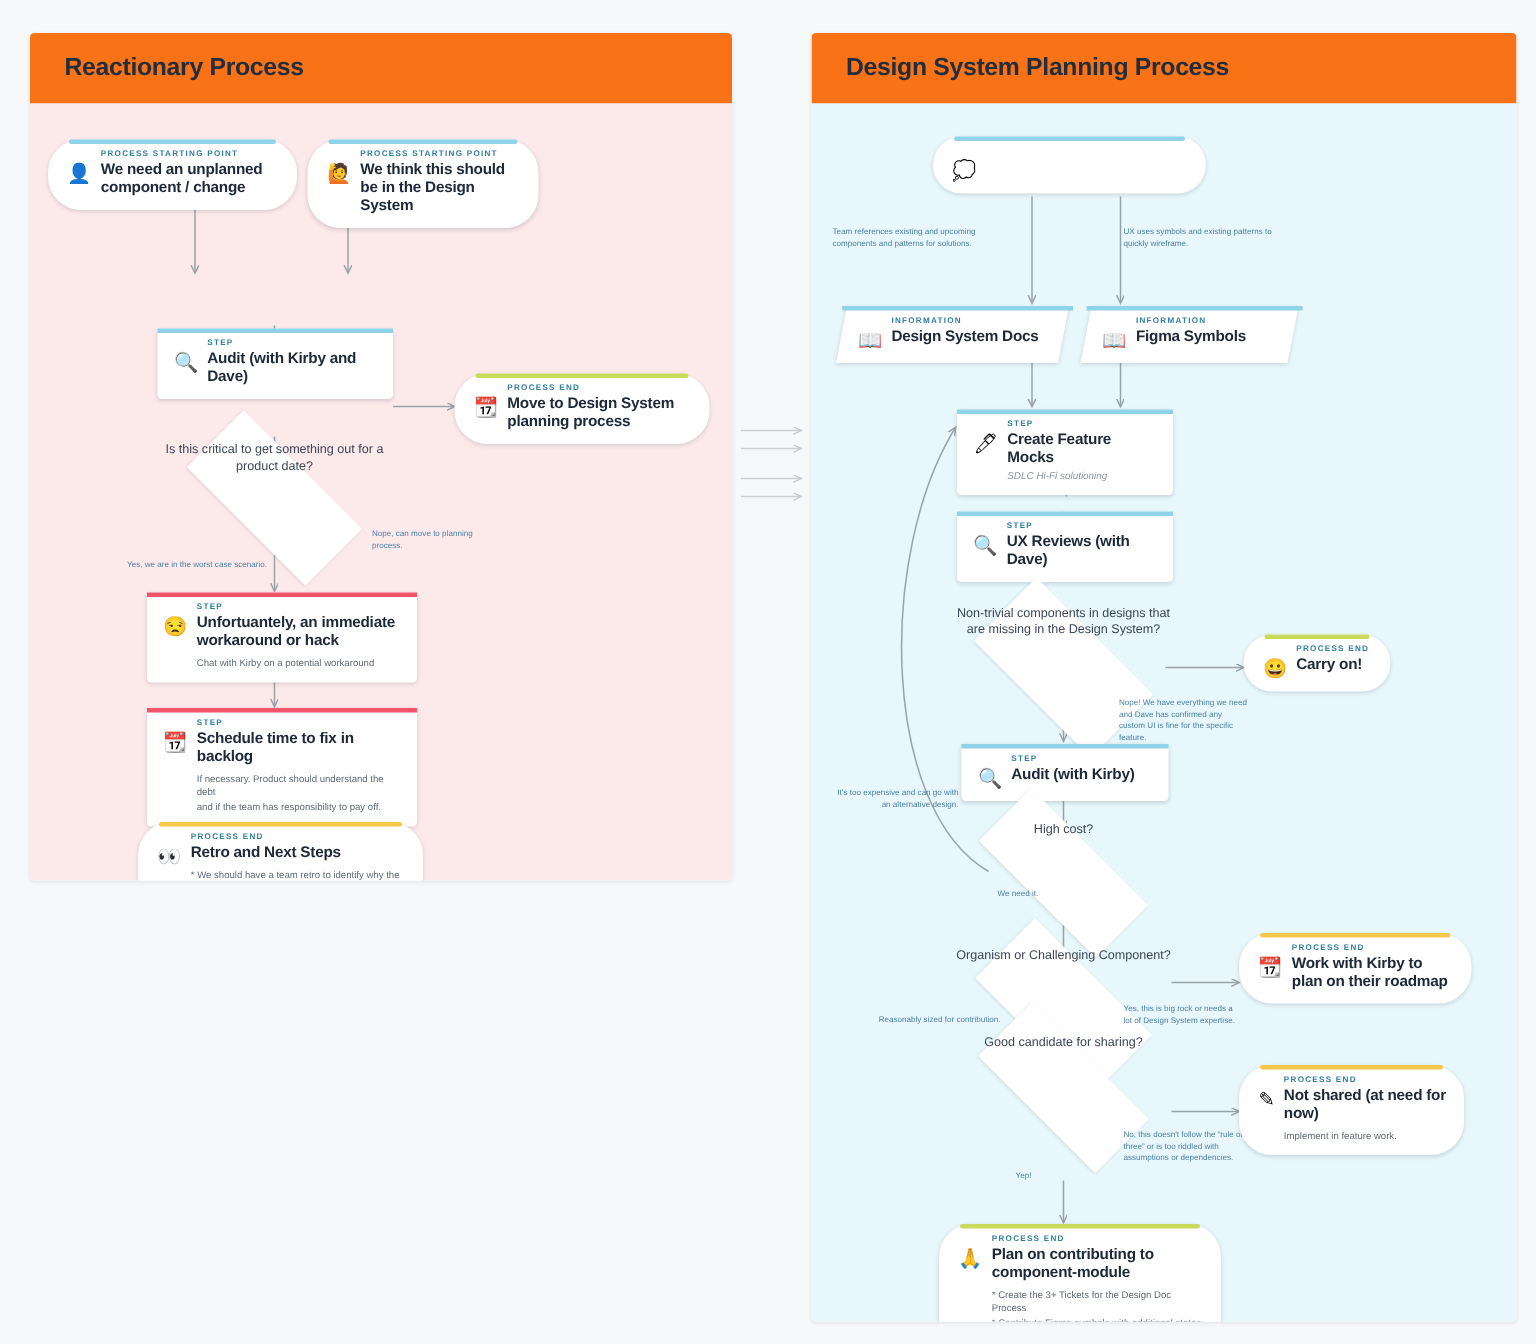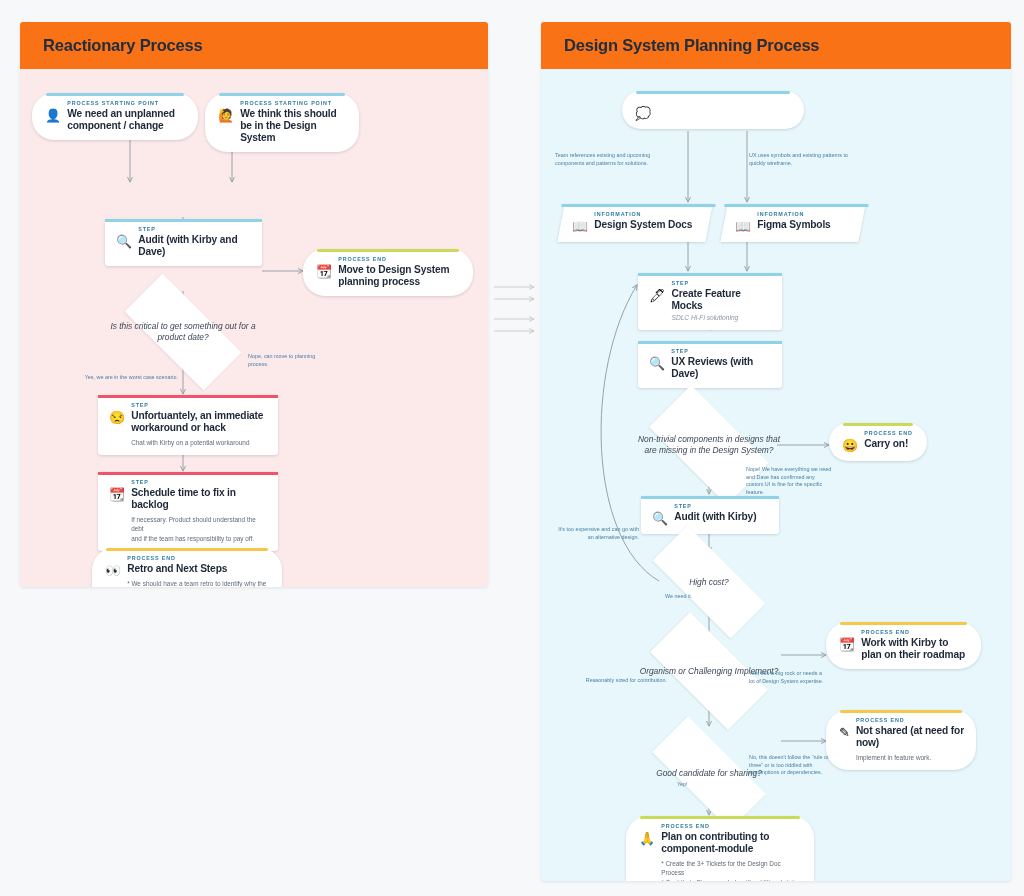--- a/index.html
+++ b/index.html
@@ -37,21 +37,21 @@
   .subtitle { font-size: 6.6px; color:#8b949e; font-style: italic; line-height:9px; margin-top:1.5px;}
   .desc { font-size: 6.4px; color:#5f6b77; line-height:9.4px; margin-top:4px; }
   .desc div { white-space: pre-wrap; }
 
   
   .node.para { border-radius:0; transform: skewX(-11deg); }
   .node.para .node-inner, .node.para .accent { transform: skewX(11deg); }
   .node.para .accent { width: 104%; left:-2%; }
 
   
-  .diamond { position:absolute; display:flex; align-items:center; justify-content:center;font-style:italic; }
+  .diamond { position:absolute; display:flex; justify-content:center; }
   .diamond .shape { position:absolute; inset:0; background:#fff; transform: rotate(45deg) scale(.707);
                     box-shadow: 0 1px 3px rgba(30,40,60,.13); }
   .diamond .dtext { position:relative; font-size:8.4px; color:#3c4757; line-height:11px; text-align:center; padding:0 6px;}
 
   
   .elabel { position:absolute; font-size:5.4px; color:#4a7fa5; line-height:7.6px; }
   .elabel.r { text-align:right; }
 
   svg.wires { position:absolute; left:0; top:0; width:100%; height:100%; pointer-events:none; }
   svg.linkers { position:absolute; left:488px; top:22px; width:56px; height:859px; }
@@ -323,38 +323,38 @@
       <div class="diamond" style="left:90px; top:478px; width:156px; height:70px;">
         <div class="shape"></div>
         <div class="dtext">High cost?</div>
       </div>
 
       <div class="elabel r" style="left:12px; top:457px; width:86px;">It's too expensive and can go with an alternative design.</div>
       <div class="elabel" style="left:124px; top:524px; width:60px;">We need it.</div>
 
       <div class="diamond" style="left:90px; top:562px; width:156px; height:80px;">
         <div class="shape"></div>
-        <div class="dtext">Organism or Challenging Implement?</div>
+        <div class="dtext">Organism or Challenging Component?</div>
       </div>
 
       <div class="elabel" style="left:208px; top:601px; width:78px;">Yes, this is big rock or needs a lot of Design System expertise.</div>
       <div class="elabel r" style="left:36px; top:608px; width:90px;">Reasonably sized for contribution.</div>
 
       <div class="node rounded" style="left:285px; top:553px; width:155px;">
         <div class="accent" style="background:#f5c84c"></div>
         <div class="node-inner">
           <span class="emoji">📆</span>
           <div class="node-text">
             <div class="kicker">PROCESS END</div>
             <div class="title">Work with Kirby to plan on their roadmap</div>
           </div>
         </div>
       </div>
 
-      <div class="diamond" style="left:90px; top:668px; width:156px; height:72px;">
+      <div class="diamond" style="left:90px; top:620px; width:156px; height:72px;">
         <div class="shape"></div>
         <div class="dtext">Good candidate for sharing?</div>
       </div>
 
       <div class="elabel" style="left:208px; top:685px; width:82px;">No, this doesn't follow the “rule of three” or is too riddled with assumptions or dependencies.</div>
       <div class="elabel" style="left:136px; top:712px; width:40px;">Yep!</div>
 
       <div class="node rounded" style="left:285px; top:641px; width:150px;">
         <div class="accent" style="background:#f5c84c"></div>
         <div class="node-inner">

